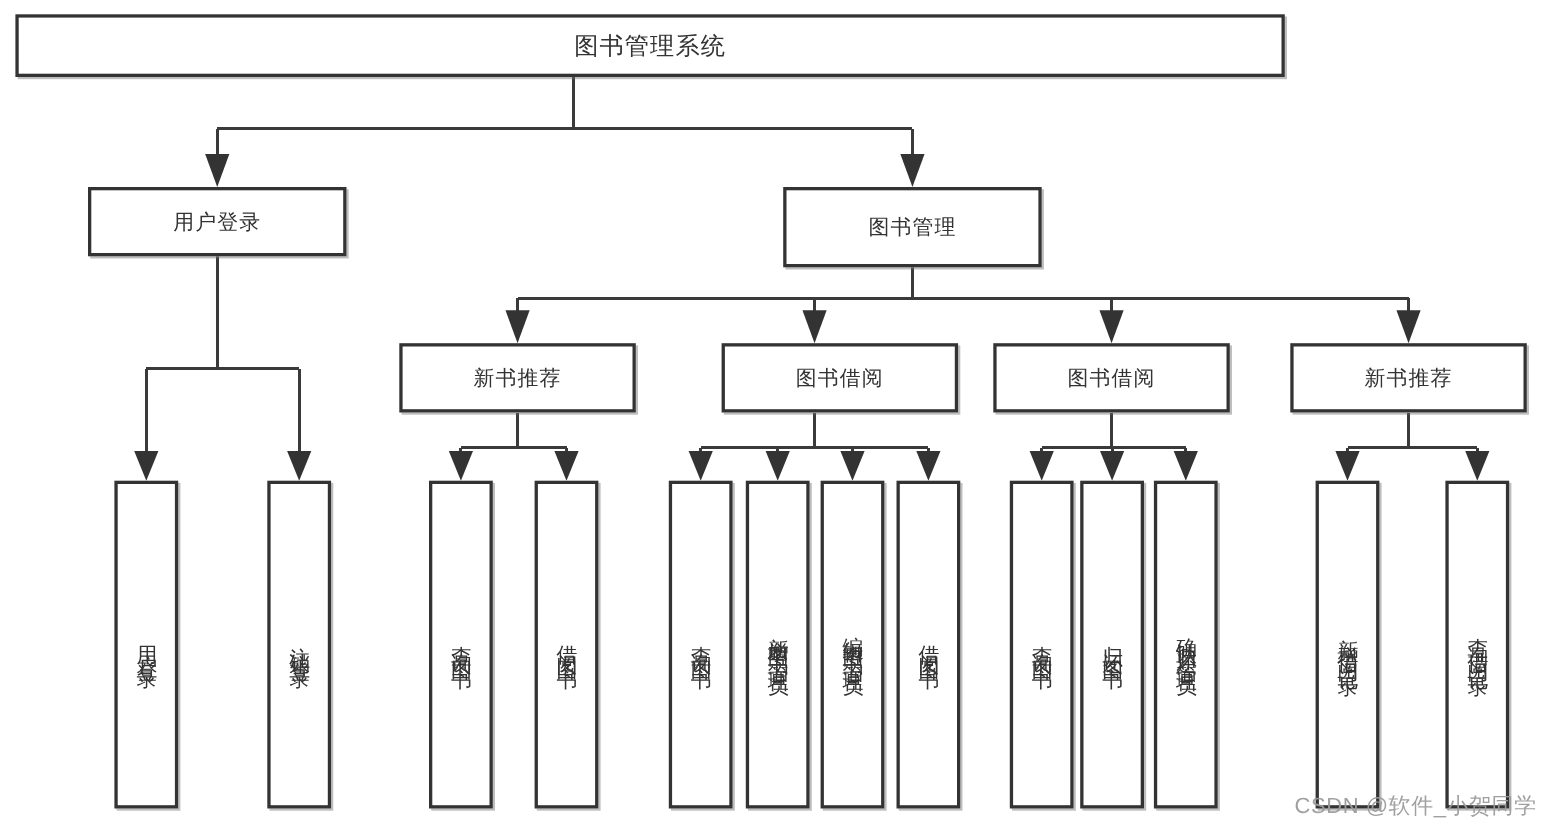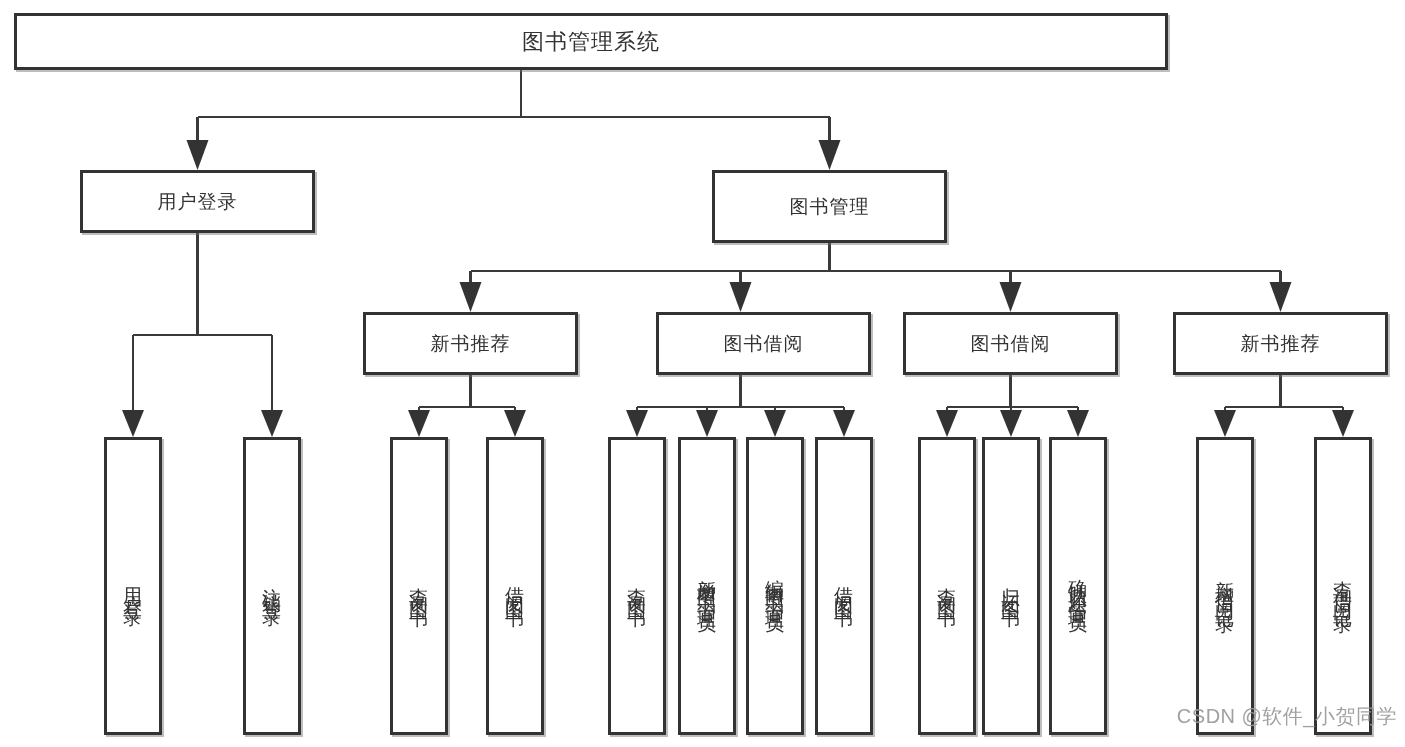--- a/index.html
+++ b/index.html
@@ -73,21 +73,21 @@
   .leaf.c8  { left: 918px; }
   .leaf.c9  { left: 982px; }
   .leaf.c10 { left: 1049px; }
   .leaf.c11 { left: 1196px; }
   .leaf.c12 { left: 1314px; }
   .leaf.tight span { letter-spacing: 5px; }
 
   .watermark {
     position: absolute;
     right: 8px;
-    bottom: 17px;
+    bottom: 1px;
     z-index: 5;
     font-size: 20px;
     color: rgba(155,155,155,0.95);
     letter-spacing: 0.5px;
     white-space: nowrap;
   }
 </style>
 </head>
 <body>
 

